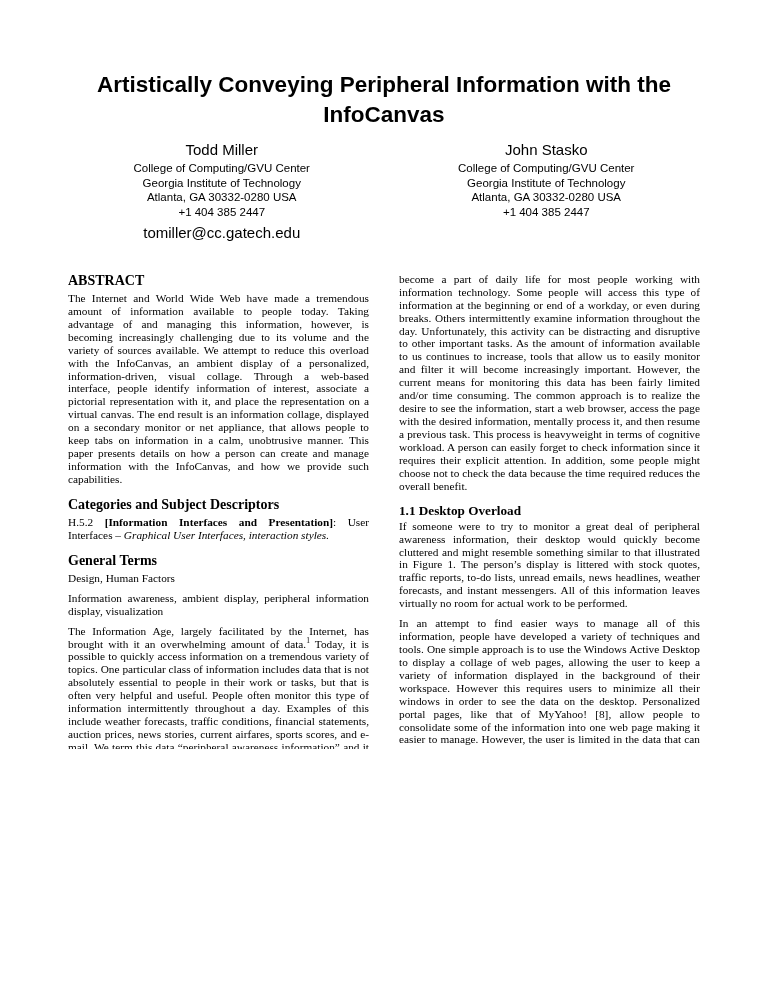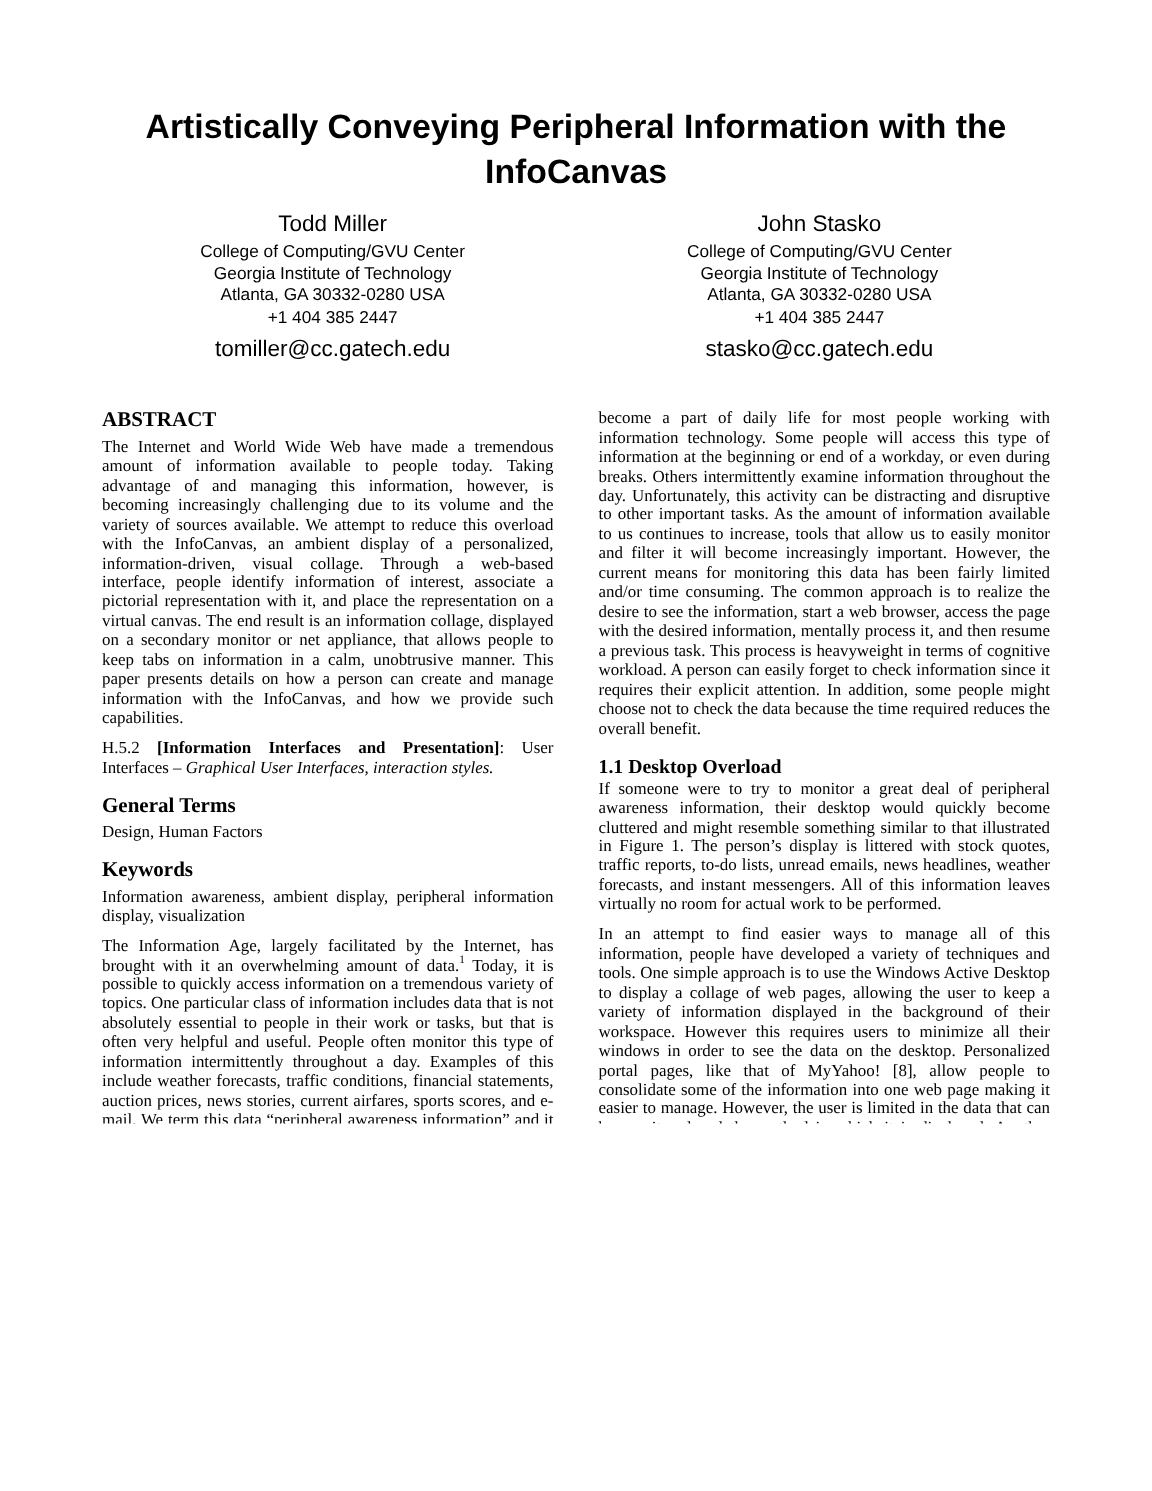--- a/index.html
+++ b/index.html
@@ -107,36 +107,35 @@
       <div class="author-affil">Atlanta, GA 30332-0280 USA</div>
       <div class="author-affil">+1 404 385 2447</div>
       <div class="author-email">tomiller@cc.gatech.edu</div>
     </div>
     <div class="author">
       <div class="author-name">John Stasko</div>
       <div class="author-affil">College of Computing/GVU Center</div>
       <div class="author-affil">Georgia Institute of Technology</div>
       <div class="author-affil">Atlanta, GA 30332-0280 USA</div>
       <div class="author-affil">+1 404 385 2447</div>
-      <div class="author-email">stasko@cc.gatech.edu</div>
     </div>
   </div>
 
   <div class="columns">
 
     <div class="col">
       <h2 class="sec first">ABSTRACT</h2>
       <p>The Internet and World Wide Web have made a tremendous amount of information available to people today. Taking advantage of and managing this information, however, is becoming increasingly challenging due to its volume and the variety of sources available. We attempt to reduce this overload with the InfoCanvas, an ambient display of a personalized, information-driven, visual collage. Through a web-based interface, people identify information of interest, associate a pictorial representation with it, and place the representation on a virtual canvas. The end result is an information collage, displayed on a secondary monitor or net appliance, that allows people to keep tabs on information in a calm, unobtrusive manner. This paper presents details on how a person can create and manage information with the InfoCanvas, and how we provide such capabilities.</p>
 
+      <h2 class="sec">Categories and Subject Descriptors</h2>
       <p><span>H.5.2 </span><span class="ccs-bold">[Information Interfaces and Presentation]</span><span>: User Interfaces – </span><span class="ccs-italic">Graphical User Interfaces, interaction styles.</span></p>
 
       <h2 class="sec">General Terms</h2>
       <p>Design, Human Factors</p>
 
-      <h2 class="sec">Keywords</h2>
       <p>Information awareness, ambient display, peripheral information display, visualization</p>
 
       <p><span>The Information Age, largely facilitated by the Internet, has brought with it an overwhelming amount of data.</span><sup class="fnref">1</sup><span> Today, it is possible to quickly access information on a tremendous variety of topics. One particular class of information includes data that is not absolutely essential to people in their work or tasks, but that is often very helpful and useful. People often monitor this type of information intermittently throughout a day.  Examples of this include weather forecasts, traffic conditions, financial statements, auction prices, news stories, current airfares, sports scores, and e-mail.  We term this data “peripheral awareness information” and it is the focus of our work.</span></p>
       <p class="tight">Monitoring peripheral awareness information has arguably</p>
     </div>
 
     <div class="col">
       <p>become a part of daily life for most people working with information technology. Some people will access this type of information at the beginning or end of a workday, or even during breaks. Others intermittently examine information throughout the day. Unfortunately, this activity can be distracting and disruptive to other important tasks. As the amount of information available to us continues to increase, tools that allow us to easily monitor and filter it will become increasingly important. However, the current means for monitoring this data has been fairly limited and/or time consuming. The common approach is to realize the desire to see the information, start a web browser, access the page with the desired information, mentally process it, and then resume a previous task. This process is heavyweight in terms of cognitive workload. A person can easily forget to check information since it requires their explicit attention. In addition, some people might choose not to check the data because the time required reduces the overall benefit.</p>
 
       <h3 class="subsec">1.1 Desktop Overload</h3>

